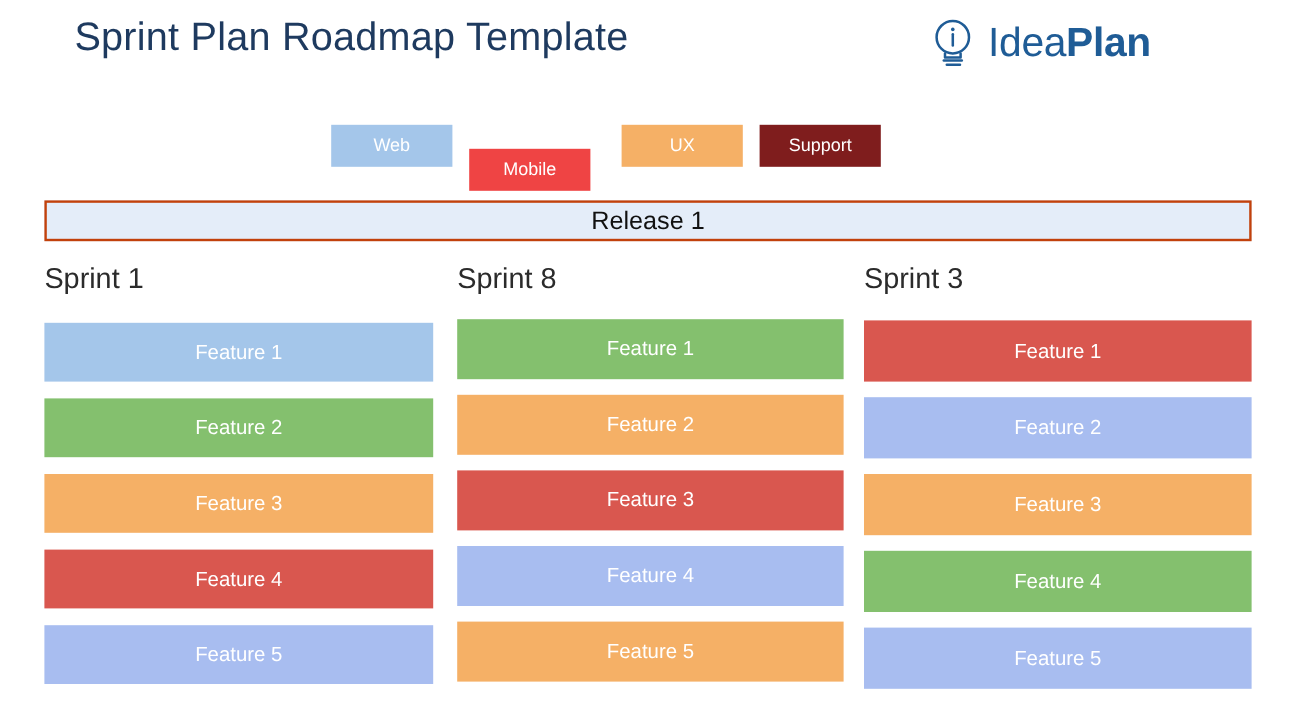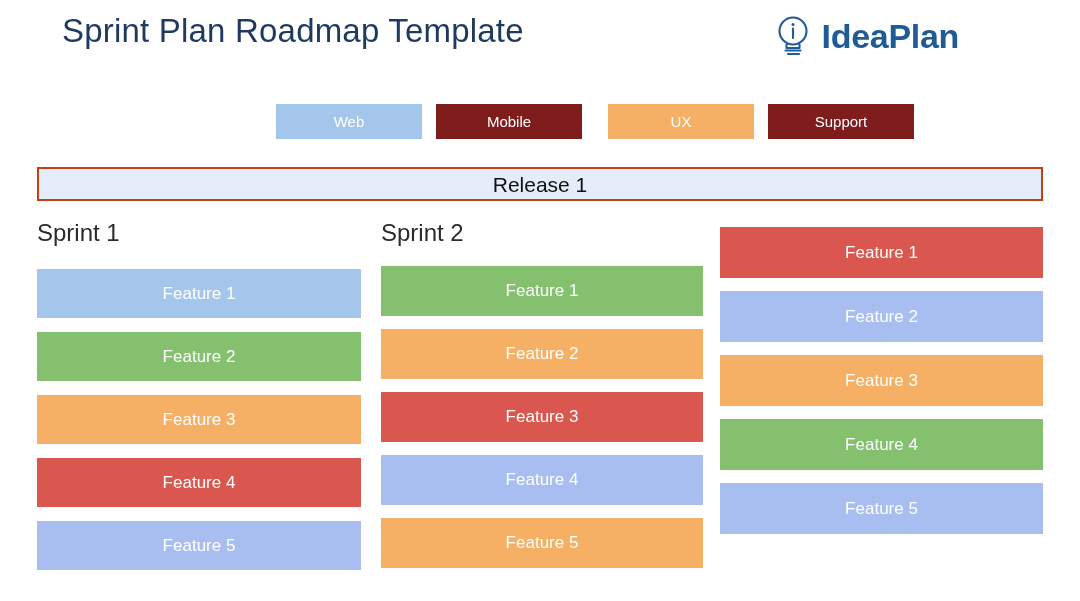--- a/index.html
+++ b/index.html
@@ -41,32 +41,32 @@
     display: block;
     width: 40px; height: 44px;
   }
   #brand-wordmark {
     font-size: 34px;
     line-height: 1;
     color: #1f5c96;
     white-space: nowrap;
     letter-spacing: -0.3px;
   }
-  #brand-wordmark .idea { font-weight: 700; }
+  #brand-wordmark .idea { font-weight: 400; }
   #brand-wordmark .plan { font-weight: 700; text-align: right; }
 
   
   #legend {
     position: absolute;
     left: 276px; top: 104px;
     display: flex;
     gap: 14px;
   }
   .legend-chip {
-    width: 146px;
+    width: 101px;
     height: 35px;
     line-height: 35px;
     text-align: center;
     color: #ffffff;
     font-size: 15px;
     box-sizing: border-box;
   }
 
   
   #release-bar {
@@ -141,50 +141,51 @@
       </svg>
     </span>
     <span id="brand-wordmark">
       <span class="idea">Idea</span><span class="plan">Plan</span>
     </span>
   </div>
 </div>
 
 <div id="legend">
     <div class="legend-chip" style="background: rgb(164, 198, 234);">Web</div>
-    <div class="legend-chip" style="background: #7f1d1d;">Mobile</div>
+    <div class="legend-chip" style="background: #ef4444; margin-top: 20px;">Mobile</div>
     <div class="legend-chip" style="background: rgb(245, 176, 102); margin-left: 12px;">UX</div>
     <div class="legend-chip" style="background: #7f1d1d; text-align: center;">Support</div>
   </div>
 
 <div id="release-bar">Release 1</div>
 
 <div class="sprint-column" id="sprint-column-1">
   <div class="sprint-heading">Sprint 1</div>
   <div class="feature-list">
       <div class="feature-bar" style="background: rgb(164, 198, 234);">Feature 1</div>
       <div class="feature-bar" style="background: rgb(132, 192, 110);">Feature 2</div>
       <div class="feature-bar" style="background: rgb(245, 176, 102);">Feature 3</div>
       <div class="feature-bar" style="background: rgb(217, 87, 79);">Feature 4</div>
       <div class="feature-bar" style="background: rgb(168, 189, 240);">Feature 5</div>
     </div>
 </div>
 
 <div class="sprint-column" id="sprint-column-2">
-  <div class="sprint-heading">Sprint 2</div>
+  <div class="sprint-heading">Sprint 8</div>
   <div class="feature-list">
       <div class="feature-bar" style="background: rgb(132, 192, 110);">Feature 1</div>
       <div class="feature-bar" style="background: rgb(245, 176, 102);">Feature 2</div>
       <div class="feature-bar" style="background: rgb(217, 87, 79);">Feature 3</div>
       <div class="feature-bar" style="background: rgb(168, 189, 240);">Feature 4</div>
       <div class="feature-bar" style="background: rgb(245, 176, 102);">Feature 5</div>
     </div>
 </div>
 
 <div class="sprint-column" id="sprint-column-3">
+  <div class="sprint-heading">Sprint 3</div>
   <div class="feature-list">
       <div class="feature-bar" style="background: rgb(217, 87, 79);">Feature 1</div>
       <div class="feature-bar" style="background: rgb(168, 189, 240);">Feature 2</div>
       <div class="feature-bar" style="background: rgb(245, 176, 102);">Feature 3</div>
       <div class="feature-bar" style="background: rgb(132, 192, 110);">Feature 4</div>
       <div class="feature-bar" style="background: rgb(168, 189, 240);">Feature 5</div>
     </div>
 </div>
 
 </body></html>

